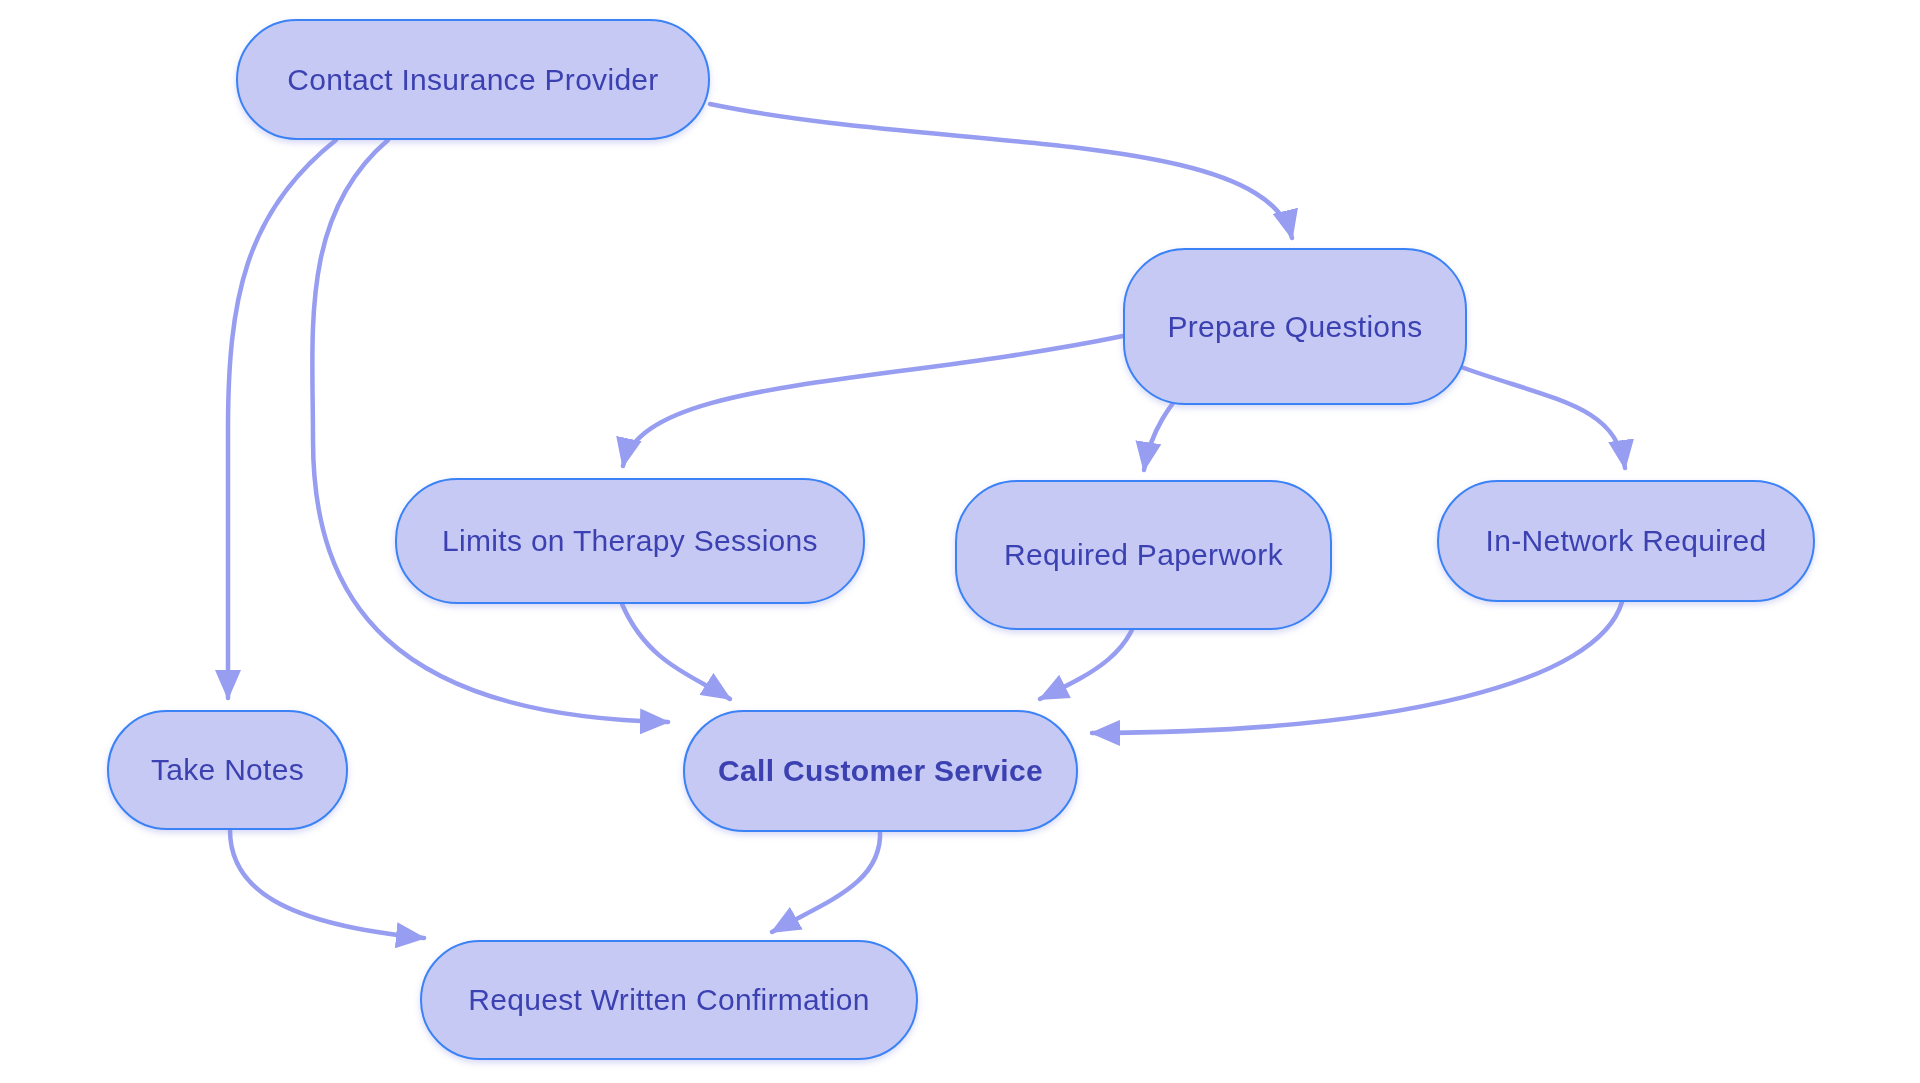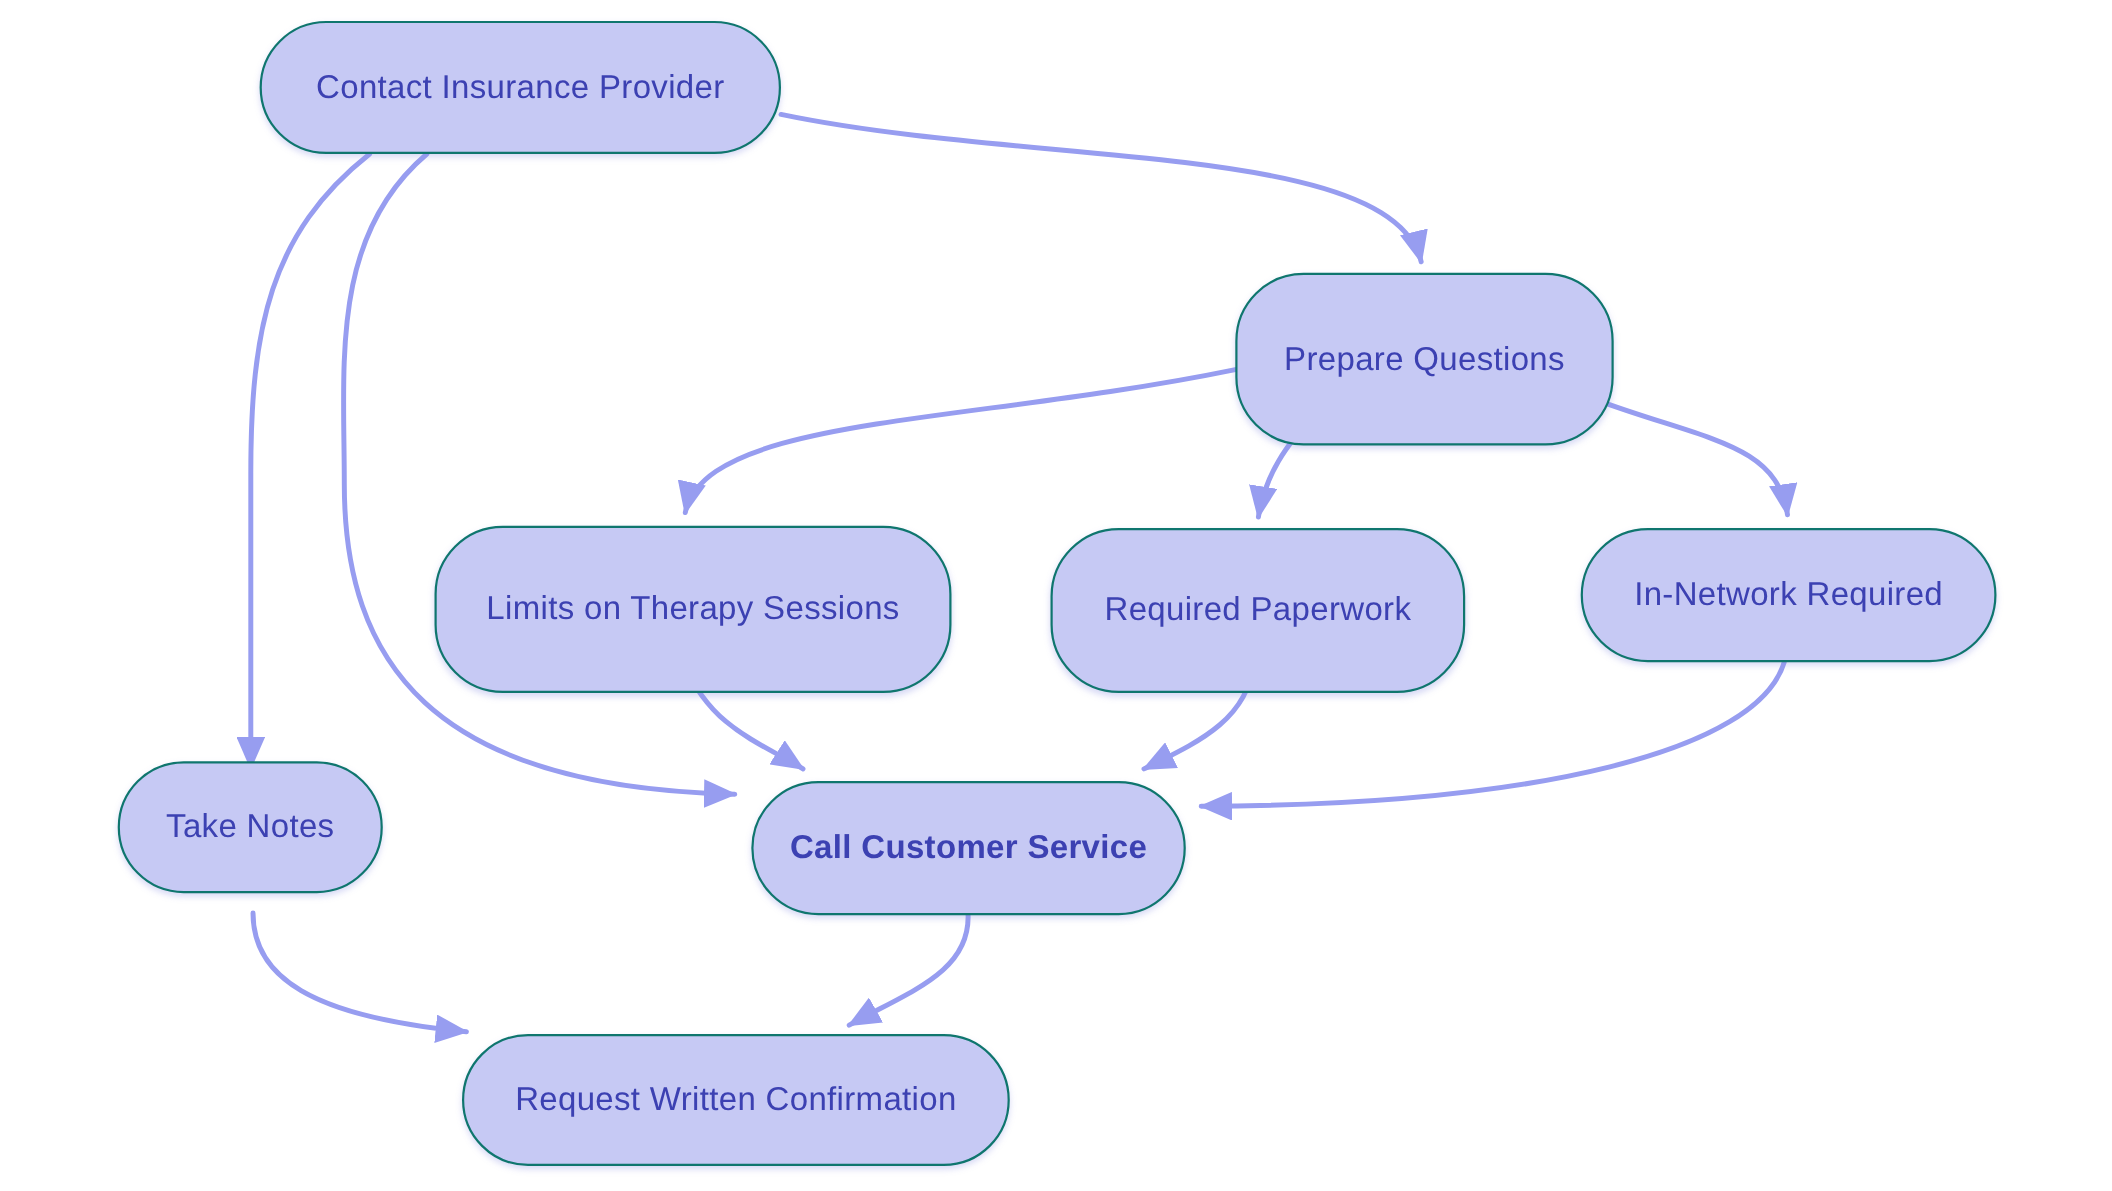--- a/index.html
+++ b/index.html
@@ -19,39 +19,39 @@
   .edges path{
     fill:none;
     stroke:#979df0;
     stroke-width:4.5;
     stroke-linecap:round;
   }
   .node{
     position:absolute;
     box-sizing:border-box;
     background:#c6c9f4;
-    border:2px solid #0f766e;
+    border:2px solid #3b82f6;
     border-radius:62px;
     display:flex;
     align-items:center;
     justify-content:center;
     text-align:center;
     color:#3c41b2;
     font-size:30px;
     letter-spacing:0.3px;
     box-shadow:0 3px 6px rgba(140,145,225,0.35);
     white-space:nowrap;
   }
   
   .n-cip{left:236px; top:19px;  width:474px; height:121px;}
   .n-pq {left:1123px;top:248px; width:344px; height:157px;}
-  .n-lts{left:395px; top:478px; width:470px; height:152px;}
+  .n-lts{left:395px; top:478px; width:470px; height:126px;}
   .n-rp {left:955px; top:480px; width:377px; height:150px;}
   .n-inp{left:1437px;top:480px; width:378px; height:122px;}
-  .n-tn {left:107px; top:692px; width:241px; height:120px;}
+  .n-tn {left:107px; top:710px; width:241px; height:120px;}
   .n-ccs{left:683px; top:710px; width:395px; height:122px;font-weight:bold;}
   .n-rwc{left:420px; top:940px; width:498px; height:120px;}
 </style>
 </head>
 <body>
 
 <div class="canvas">
 
   <svg class="edges" width="1920" height="1083" viewBox="0 0 1920 1083" xmlns="http://www.w3.org/2000/svg">
     <defs>

